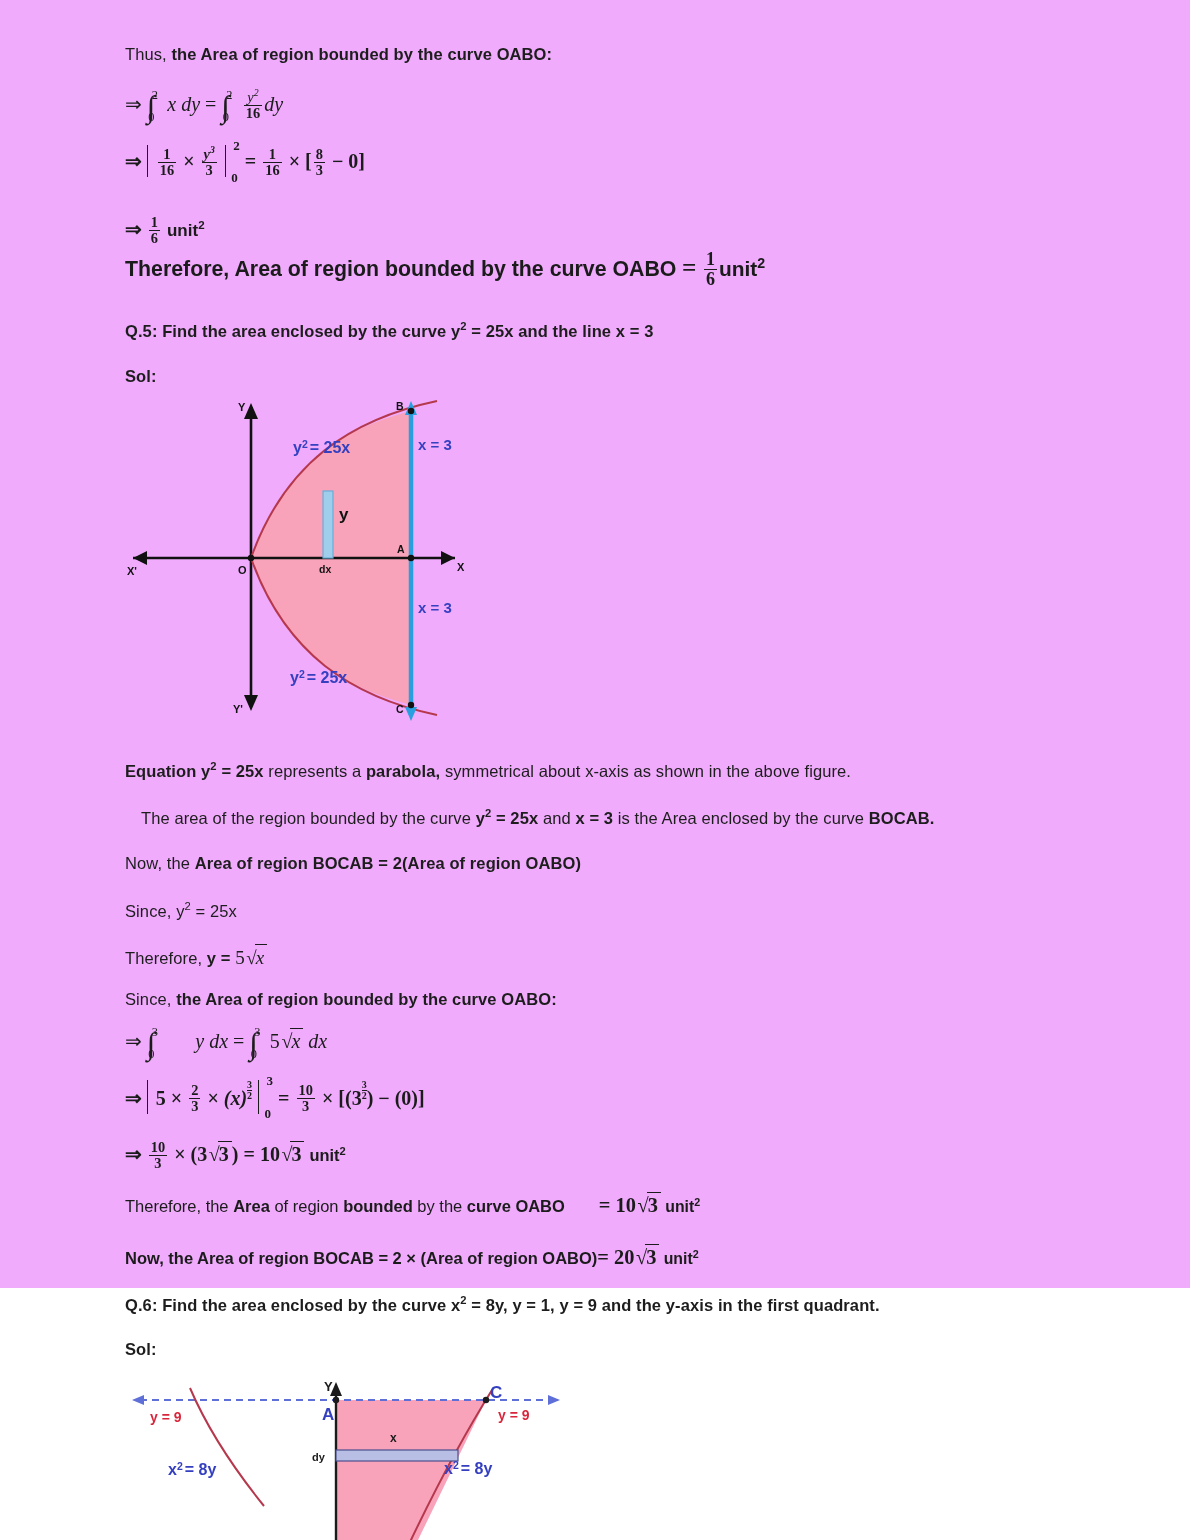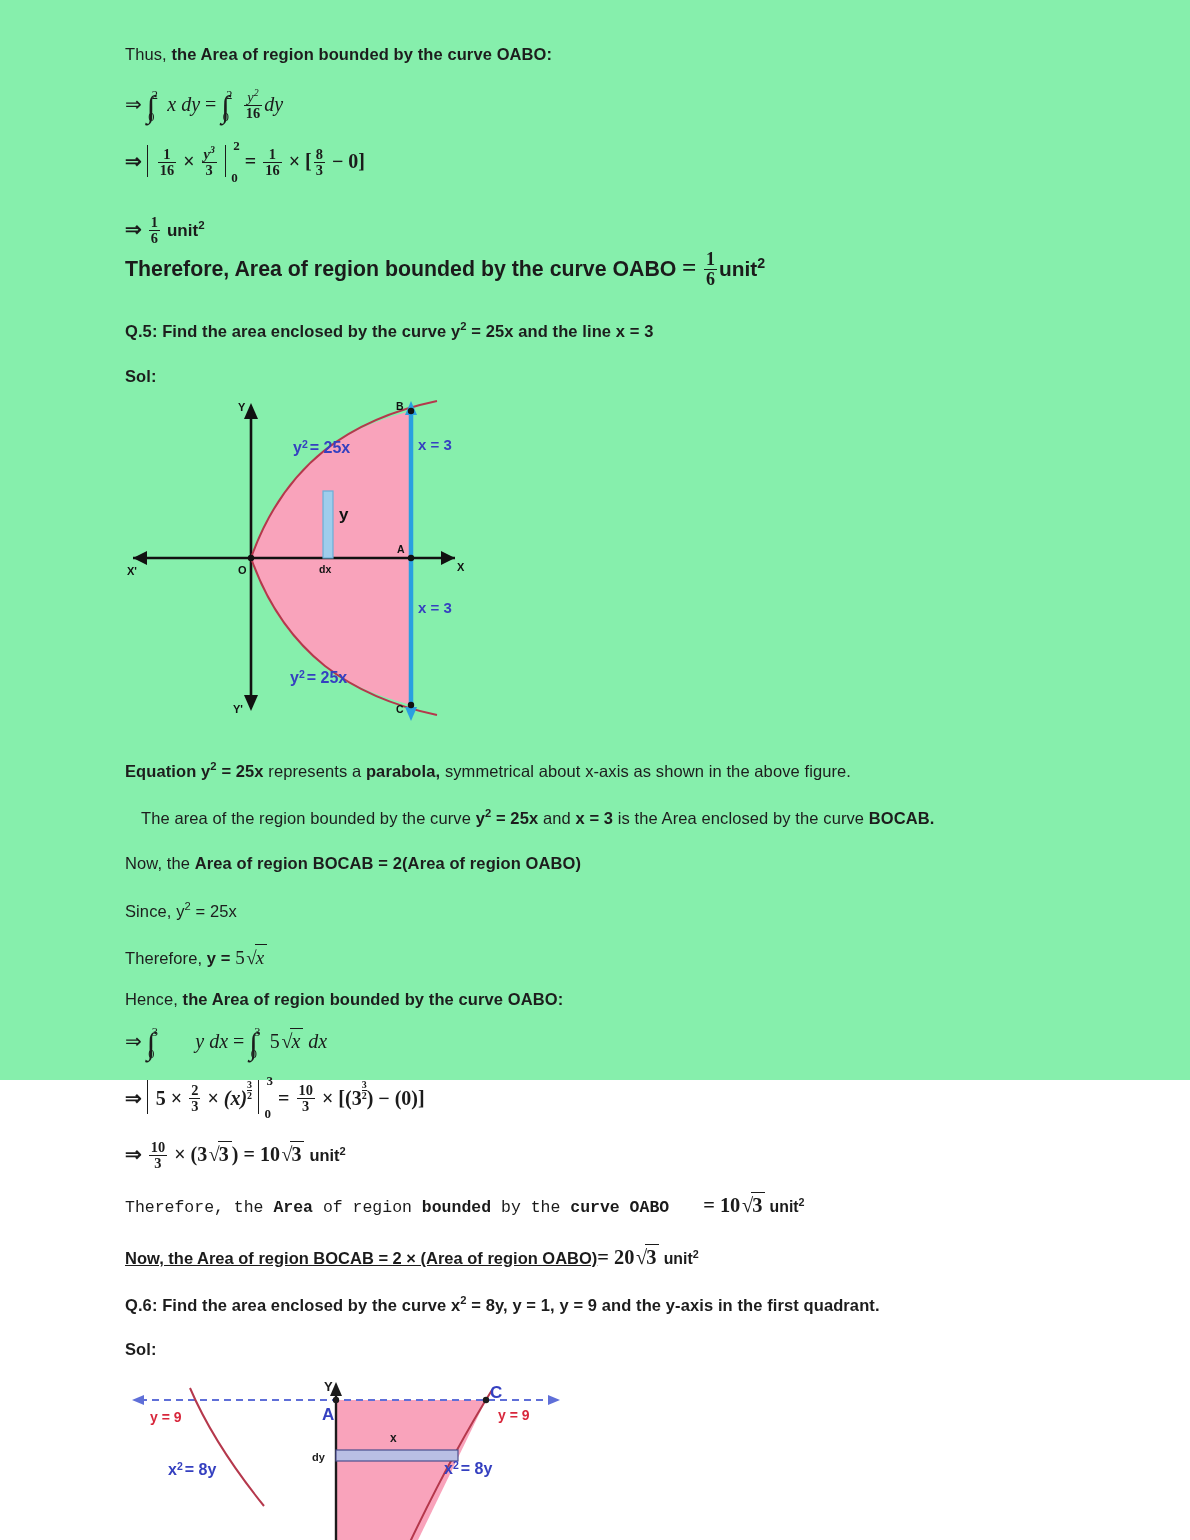--- a/index.html
+++ b/index.html
@@ -12,22 +12,22 @@
     height: 1540px;
     position: relative;
     font-family: "Liberation Sans", sans-serif;
     color: #1b1b1b;
     overflow: hidden;
   }
   .page {
     position: absolute;
     left: 0; top: 0;
     width: 1190px;
-    height: 1080px;
-    background: #86efac;
+    height: 1288px;
+    background: #f0abfc;
   }
   .content {
     position: absolute;
     left: 125px;
     top: 0;
     width: 940px;
   }
 
   
   .line {
@@ -268,21 +268,21 @@
     <span>= 25x</span>
   </div>
 
   <div class="line" style="left:0px; top:944px;">
     <span>Therefore,</span>
     <span class="bold">y =</span>
     <span class="serif" style="font-size:19px;"><span>5</span><span class="rad"><span class="sign">√</span><span class="body" style="font-style:italic;">x</span></span></span>
   </div>
 
   <div class="line" style="left:0px; top:989px;">
-    <span>Hence,</span>
+    <span>Since,</span>
     <span class="bold">the Area of region bounded by the curve OABO:</span>
   </div>
 
   <div class="mathline" style="left:0px; top:1028px;">
     <span>⇒</span>
     <span class="intg">∫<span class="up">3</span><span class="lo">0</span></span><span class="serif" style="font-style:italic;margin-left:28px;">y dx</span>
     <span>=</span>
     <span class="intg">∫<span class="up">3</span><span class="lo">0</span></span><span>5</span><span class="rad"><span class="sign">√</span><span class="body" style="font-style:italic;">x</span></span>
     <span class="serif" style="font-style:italic;">dx</span>
   </div>
@@ -302,31 +302,31 @@
     <span>⇒</span>
     <span class="frac"><span class="num">10</span><span class="den">3</span></span>
     <span>×</span>
     <span>(3</span><span class="rad"><span class="sign">√</span><span class="body">3</span></span><span>)</span>
     <span>=</span>
     <span>10</span><span class="rad"><span class="sign">√</span><span class="body">3</span></span>
     <span style="font-family:'Liberation Sans',sans-serif; font-size:0.82em;"><span>unit</span><sup class="sm">2</sup></span>
   </div>
 
   <div class="mathline" style="left:0px; top:1192px; font-size:17px;">
-    <span style="font-family:Liberation Mono, monospace; font-size:0.97em;"><span>Therefore, the</span>
+    <span style="font-family:Liberation Sans, sans-serif; font-size:0.97em;"><span>Therefore, the</span>
     <span class="bold">Area</span>
     <span>of region</span>
     <span class="bold">bounded</span>
     <span>by the</span>
     <span class="bold">curve OABO</span></span><span class="bold" style="font-size:1.2em;margin-left:34px;"><span>= 10</span><span class="rad"><span class="sign">√</span><span class="body">3</span></span></span>
     <span class="bold" style="font-family:'Liberation Sans',sans-serif; font-size:0.93em;"><span>unit</span><sup class="sm">2</sup></span>
   </div>
 
   <div class="mathline" style="left:0px; top:1244px; font-size:17px;">
-    <span class="bold" style="font-family:'Liberation Sans',sans-serif; font-size:0.97em;text-decoration:underline;">Now, the Area of region BOCAB = 2 × (Area of region OABO)</span><span class="bold" style="font-size:1.2em;"><span>= 20</span><span class="rad"><span class="sign">√</span><span class="body">3</span></span></span>
+    <span class="bold" style="font-family:'Liberation Sans',sans-serif; font-size:0.97em;">Now, the Area of region BOCAB = 2 × (Area of region OABO)</span><span class="bold" style="font-size:1.2em;"><span>= 20</span><span class="rad"><span class="sign">√</span><span class="body">3</span></span></span>
     <span class="bold" style="font-family:'Liberation Sans',sans-serif; font-size:0.93em;"><span>unit</span><sup class="sm">2</sup></span>
   </div>
 
   <div class="line b" style="left:0px; top:1293px;">
     <span>Q.6:</span>
     <span>Find the area enclosed by the curve x</span><sup class="sm">2</sup>
     <span>= 8y, y = 1, y = 9 and the y-axis in the first quadrant.</span>
   </div>
 
   <div class="line b" style="left:0px; top:1339px;">Sol:</div>

